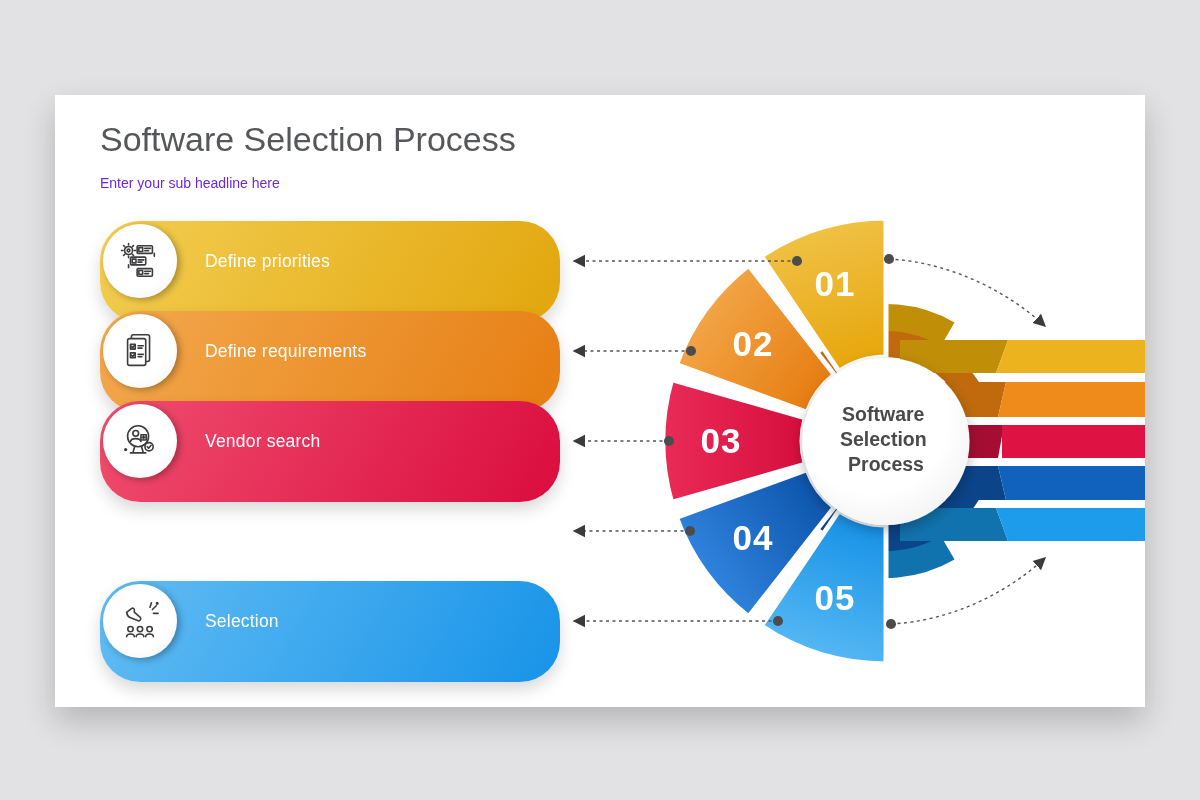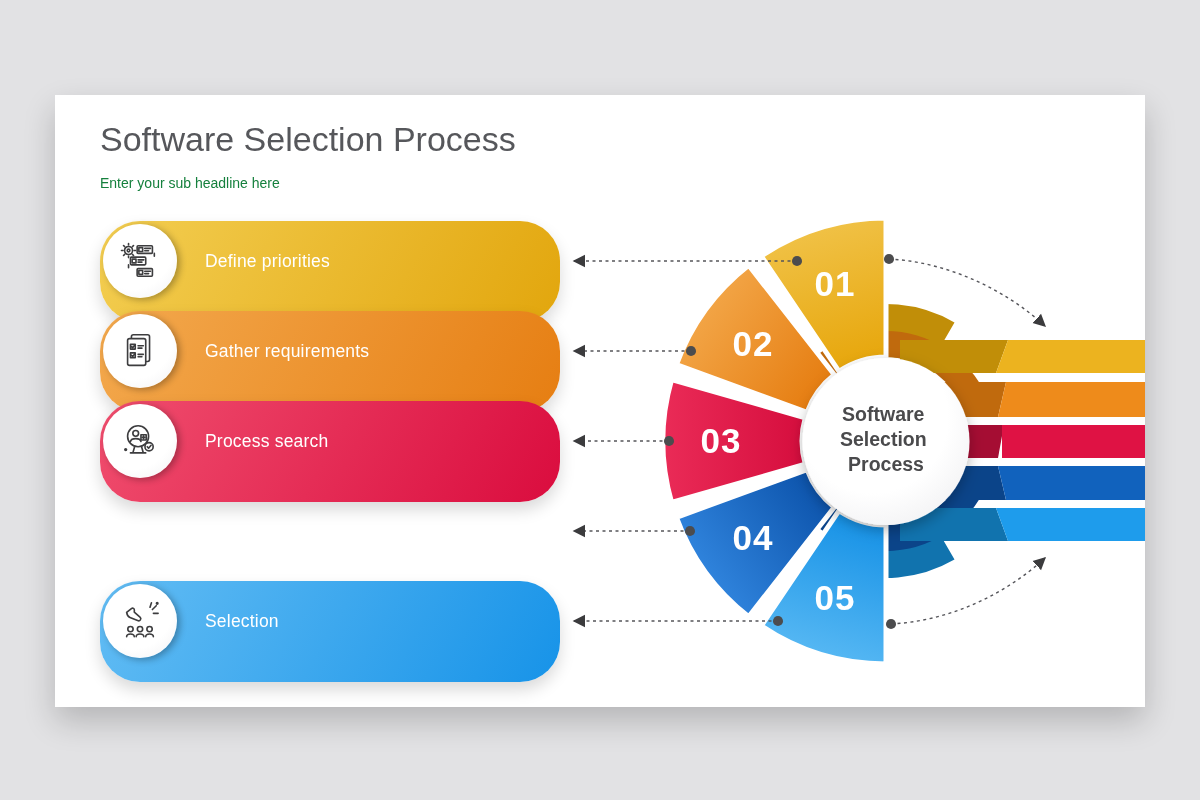--- a/index.html
+++ b/index.html
@@ -1,21 +1,21 @@
 <!DOCTYPE html>
 <html><head>
 <meta charset="utf-8">
 <style>
   html,body{margin:0;padding:0;}
   .canvas{position:relative;width:1200px;height:800px;background:#e2e2e4;overflow:hidden;
           font-family:"Liberation Sans", sans-serif;text-decoration:underline;}
   .card{position:absolute;left:55px;top:95px;width:1090px;height:612px;background:#ffffff;
         box-shadow:0 14px 30px rgba(0,0,0,0.20);}
   .title{position:absolute;left:45px;top:25px;margin:0;font-size:34px;font-weight:400;color:#56575b;}
-  .subtitle{position:absolute;left:45px;top:80px;margin:0;font-size:14px;color:#15803d;}
+  .subtitle{position:absolute;left:45px;top:80px;margin:0;font-size:14px;color:#6d28d9;}
   .pill{position:absolute;left:45px;width:460px;height:101px;border-radius:40px;
         box-shadow:0 8px 16px rgba(0,0,0,0.15);}
   .p1{top:126px}.p2{top:216px}.p3{top:306px}.p4{top:396px}.p5{top:486px}
   .icon-circle{position:absolute;left:3px;top:3px;width:74px;height:74px;border-radius:50%;
         background:radial-gradient(circle at 40% 35%, #ffffff 60%, #f0f0f2 100%);
         box-shadow:3px 2px 7px rgba(0,0,0,0.30);display:flex;align-items:center;justify-content:center;}
   .pill-label{position:absolute;left:105px;top:0;height:80px;display:flex;align-items:center;
         color:#ffffff;font-size:17.5px;letter-spacing:0.2px;}
   .ic{stroke:#3d3d3f;fill:none;stroke-width:1.7;stroke-linecap:round;stroke-linejoin:round;}
   .diagram{position:absolute;left:0;top:0;width:1200px;height:800px;}
@@ -61,38 +61,38 @@
           <rect x="13" y="5" width="19" height="28" rx="2"></rect>
           <rect x="9" y="9" width="19" height="28" rx="2" fill="#ffffff"></rect>
           <rect x="12" y="15" width="5" height="5"></rect>
             <path d="M13,17.4 l1.3,1.3 l2.2,-2.6"></path>
           <path d="M20,16.5 h5.5 M20,19 h4"></path>
           <rect x="12" y="24" width="5" height="5"></rect>
             <path d="M13,26.4 l1.3,1.3 l2.2,-2.6"></path>
           <path d="M20,25.5 h5.5 M20,28 h4"></path>
         </svg>
       </div>
-      <span class="pill-label">Gather requirements</span>
+      <span class="pill-label">Define requirements</span>
     </div>
 
     <div class="pill p3" style="background:linear-gradient(120deg,#F04E6E,#DA0C3E)">
       <div class="icon-circle">
         <svg class="ic" width="42" height="42" viewBox="0 0 44 44">
           <circle cx="20" cy="17" r="11"></circle>
           <circle cx="17.5" cy="14" r="3"></circle>
           <path d="M12,22.5 c1,-4 10,-4 11,0"></path>
           <rect x="23" y="15.5" width="5.5" height="5.5"></rect>
             <path d="M25.7,16.6 v3.2 M24.1,18.2 h3.2"></path>
           <path d="M16.5,27.5 L14.5,34.5 M23.5,27.5 L25.5,34.5 M12,34.5 H28"></path>
           <circle cx="31.5" cy="28" r="4.3" fill="#ffffff"></circle>
             <path d="M29.6,28 l1.4,1.5 l2.6,-3"></path>
           <circle cx="7" cy="31" r="0.9"></circle>
         </svg>
       </div>
-      <span class="pill-label">Process search</span>
+      <span class="pill-label">Vendor search</span>
     </div>
 
 
     <div class="pill p5" style="background:linear-gradient(120deg,#63BDF4,#1793E8)">
       <div class="icon-circle">
         <svg class="ic" width="42" height="42" viewBox="0 0 44 44">
           <path d="M8,13 l5,-4 c1.5,-1.2 3.2,0 3.1,1.6 l-0.1,2 6,5.4 c2,1.8 0,4.6 -2.5,3.6 l-8,-3.2 c-2,-0.8 -3,-2.2 -3.5,-5.4 z"></path>
           <path d="M35,10 l4,-4 M36,14 h5 M32.5,7.5 l1.5,-4.5"></path>
             <circle cx="40" cy="3.5" r="0.8"></circle>
           <circle cx="12" cy="30.5" r="2.8"></circle>

